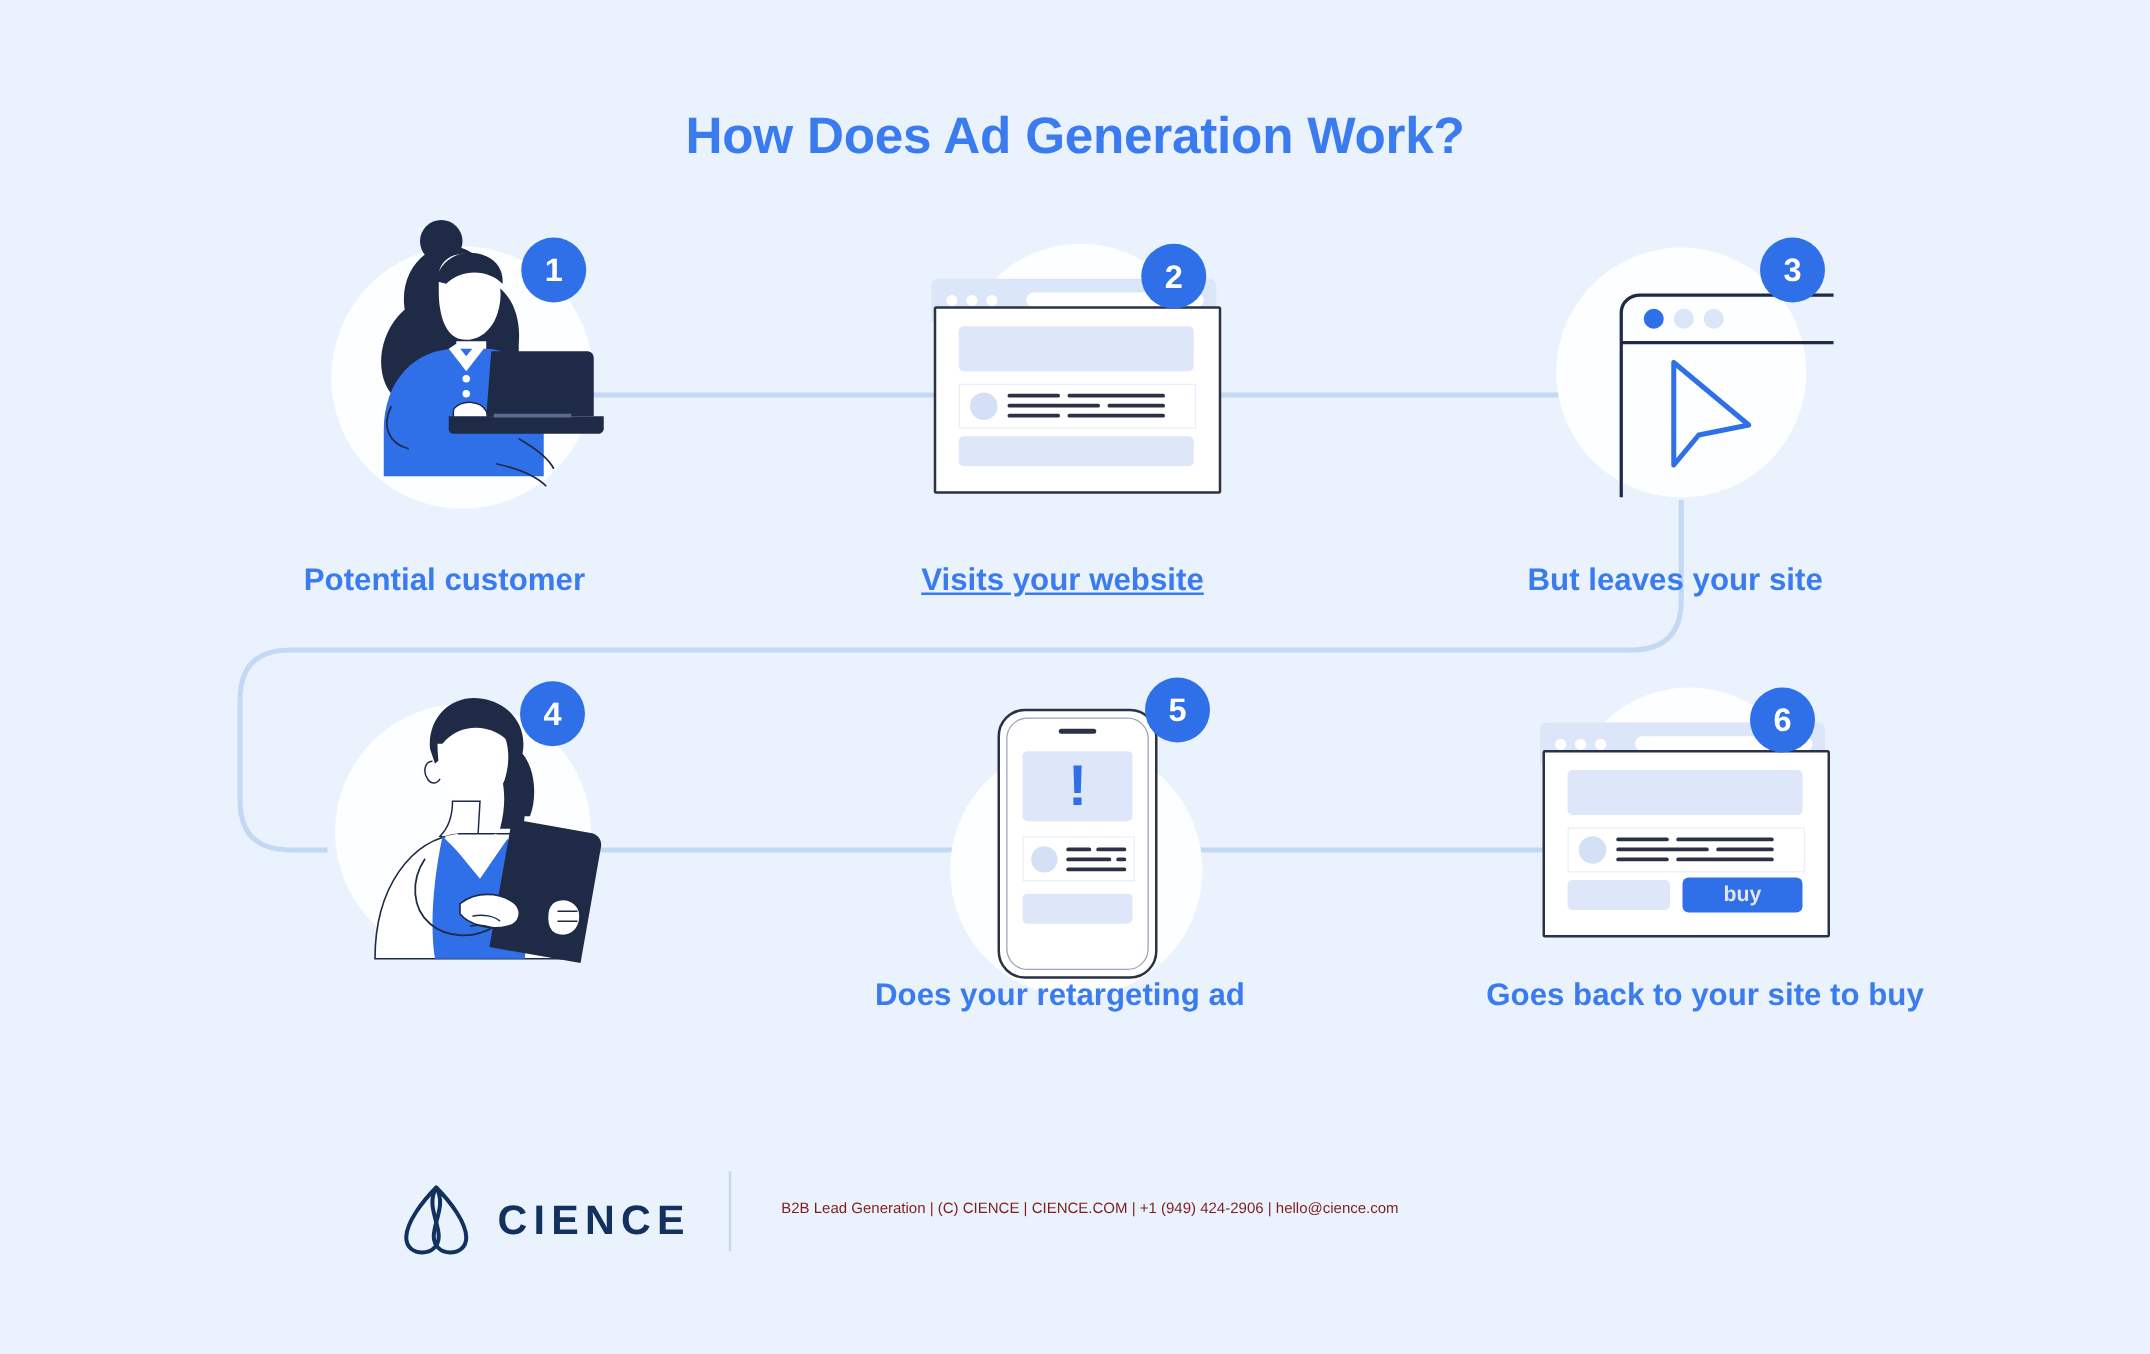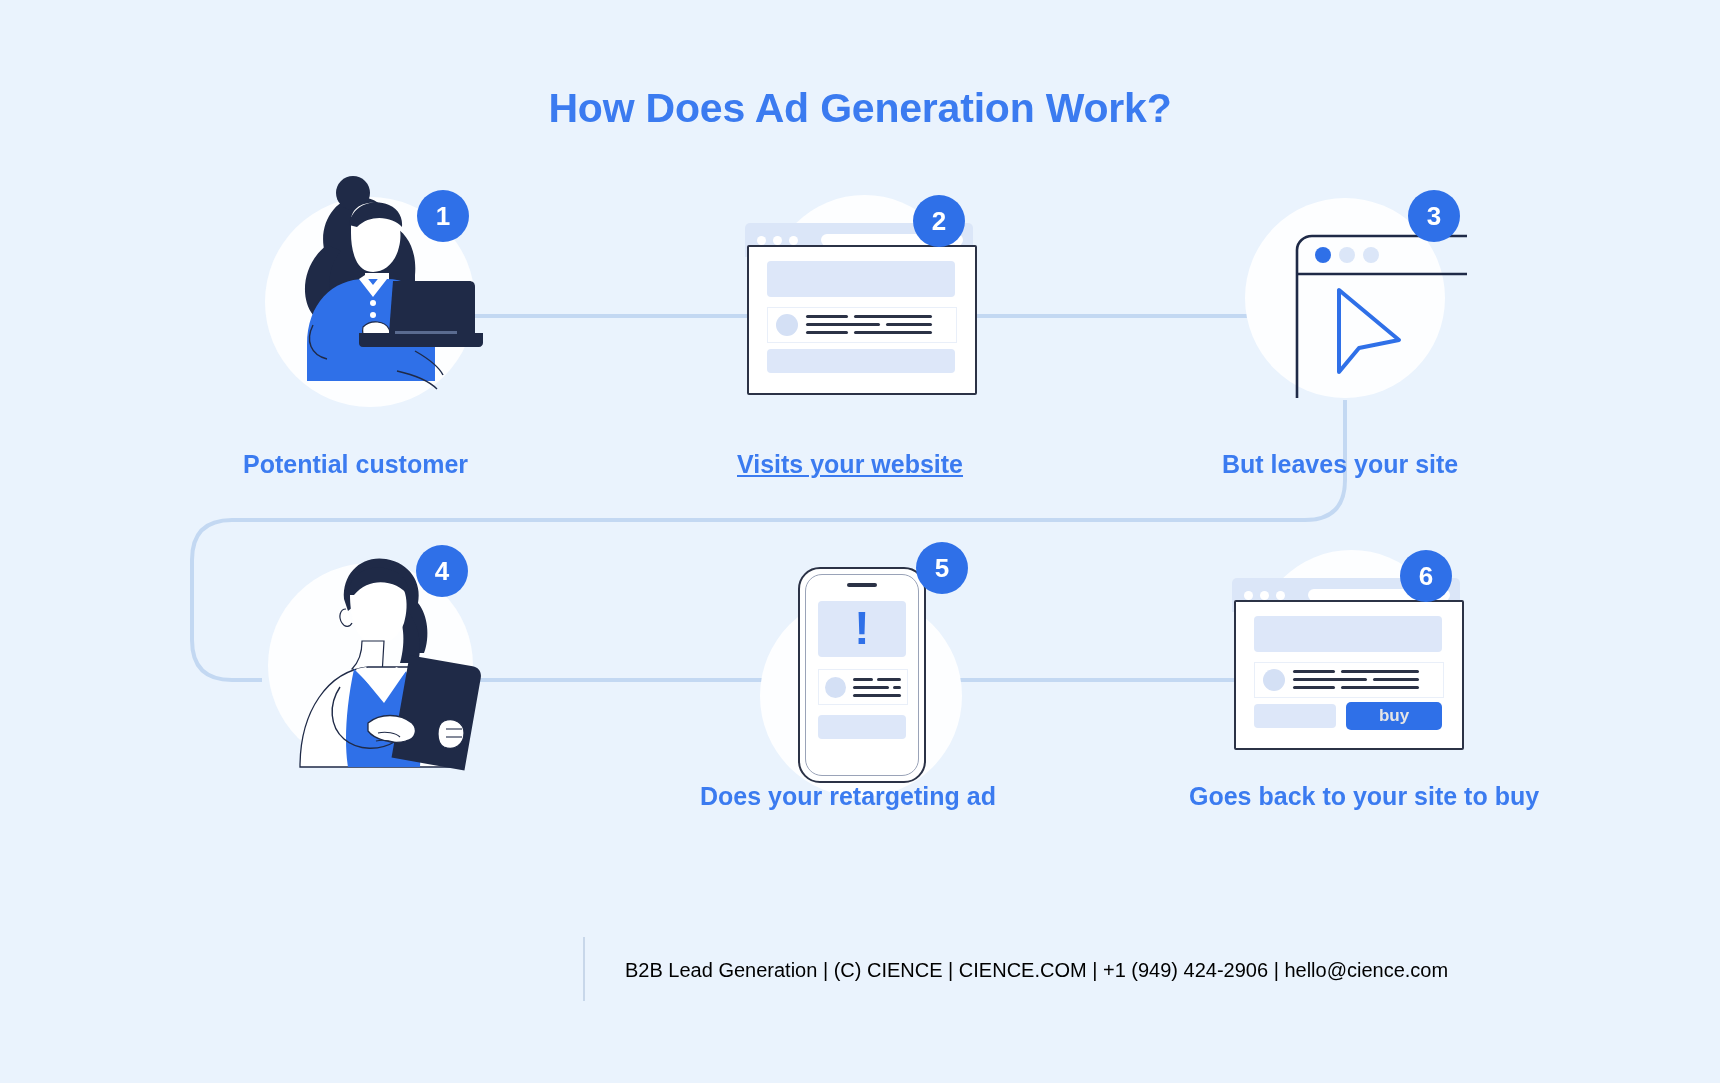--- a/index.html
+++ b/index.html
@@ -89,21 +89,21 @@
   .footer{position:absolute;left:0;top:945px;width:1720px;height:90px;}
   .logo-wrap{position:absolute;left:318px;top:2px;display:flex;align-items:center;gap:18px;}
   .logo-text{
     font-size:33px;font-weight:bold;color:#12315f;letter-spacing:5px;
   }
   .divider{
     position:absolute;left:583px;top:-8px;width:2px;height:64px;background:#c8d7ea;
   }
   .footer-text{
     position:absolute;left:625px;top:14px;
-    font-size:20px;color:#000000;white-space:nowrap;
+    font-size:12px;color:#7f1d1d;white-space:nowrap;
   }
 </style>
 </head>
 <body>
 
 <div id="stage">
 
   <div class="title">How Does Ad Generation Work?</div>
 
   <svg id="connectors" viewBox="0 0 1720 1083">
@@ -291,17 +291,24 @@
         <div class="blk" style="left:18px;top:102px;width:82px;height:24px;"></div>
         <div class="buybtn" style="left:110px;top:100px;width:96px;height:28px;">buy</div>
       </div>
     </div>
 
     <div class="badge" style="left:168px;top:0px;">6</div>
   </div>
   <div class="caption" style="left:1162px;top:782px;margin-left:27px;">Goes back to your site to buy</div>
 
   <div class="footer">
+    <div class="logo-wrap">
+      <svg width="62" height="58" viewBox="0 0 62 58">
+        <path d="M31 3 C20 14 7 31 7 43 C7 51 13 55 20 55 C27 55 33 50 33 42 C33 30 23 17 31 3 Z" fill="none" stroke="#12315f" stroke-width="3.2" stroke-linejoin="round"></path>
+        <path d="M31 3 C42 14 55 31 55 43 C55 51 49 55 42 55 C35 55 29 50 29 42 C29 30 39 17 31 3 Z" fill="none" stroke="#12315f" stroke-width="3.2" stroke-linejoin="round"></path>
+      </svg>
+      <div class="logo-text">CIENCE</div>
+    </div>
     <div class="divider"></div>
     <div class="footer-text">B2B Lead Generation | (C) CIENCE | CIENCE.COM | +1 (949) 424-2906 | hello@cience.com</div>
   </div>
 
 </div>
 
 </body></html>

